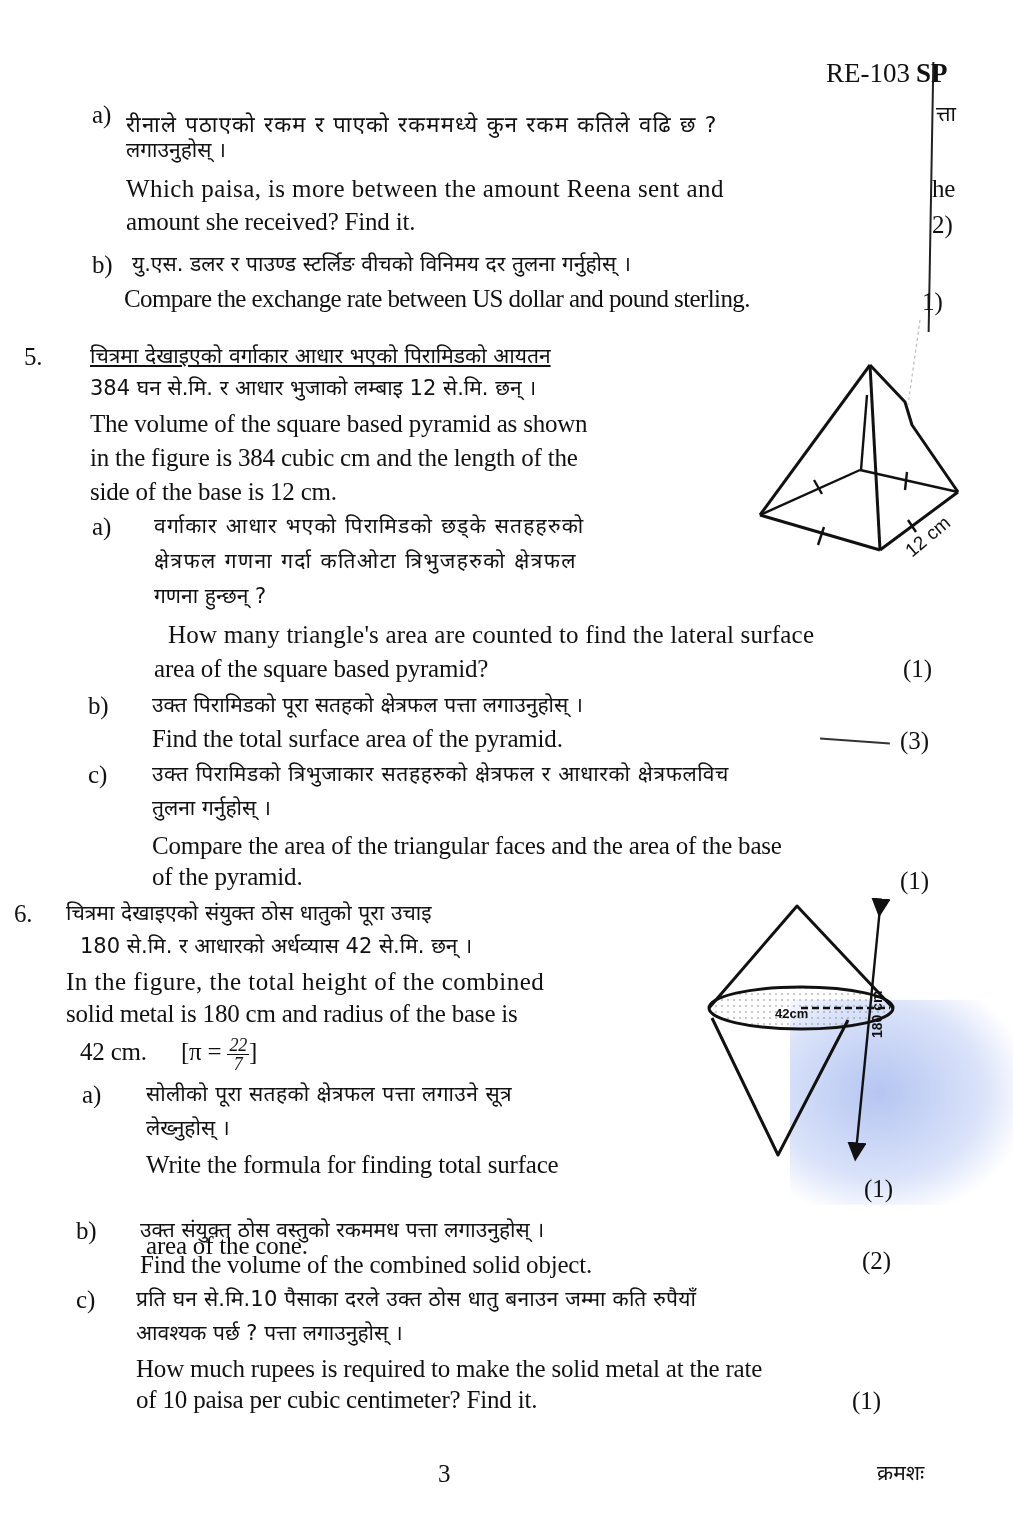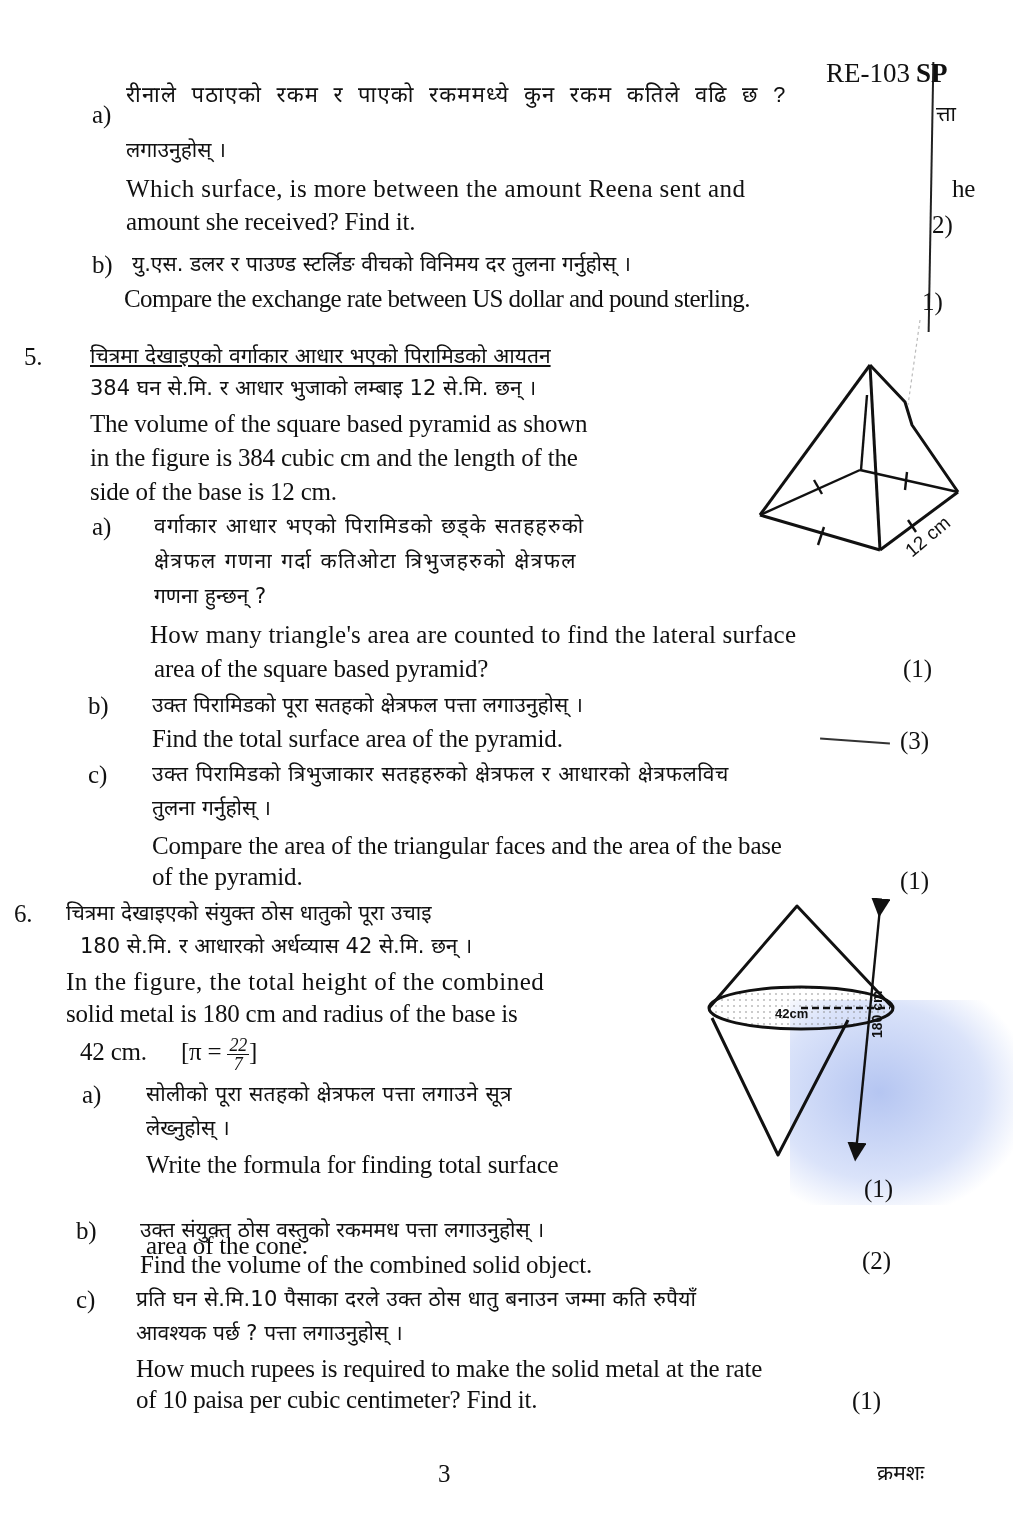--- a/index.html
+++ b/index.html
@@ -28,25 +28,25 @@
 <div class="stain"></div>
 
 <div class="penline" style="left:930px; top:62px; height:270px; transform:rotate(1deg);"></div>
 
 <div class="abs code" style="left:826px; top:58px;">
   <span>RE-103</span><span style="margin-left:6px;font-weight:bold;">SP</span>
 </div>
 
 <section>
   <div class="abs t" style="left:92px; top:98px;">a)</div>
-  <div class="abs ne" style="left:126px; top:80px; font-size:22px; letter-spacing:1.2px;font-family:Liberation Mono, monospace;">रीनाले पठाएको रकम र पाएको रकममध्ये कुन रकम कतिले वढि छ ?</div>
+  <div class="abs ne" style="left:126px; top:108px; font-size:22px; letter-spacing:1.2px;">रीनाले पठाएको रकम र पाएको रकममध्ये कुन रकम कतिले वढि छ ?</div>
   <div class="abs ne" style="left:936px; top:98px;">त्ता</div>
   <div class="abs ne" style="left:126px; top:134px;">लगाउनुहोस् ।</div>
-  <div class="abs t" style="left:126px; top:172px; letter-spacing:0.4px;">Which surface, is more between the amount Reena sent and</div>
-  <div class="abs t" style="left:932px; top:172px;padding-left:20px;">he</div>
+  <div class="abs t" style="left:126px; top:172px; letter-spacing:0.4px;">Which paisa, is more between the amount Reena sent and</div>
+  <div class="abs t" style="left:932px; top:172px;">he</div>
   <div class="abs t" style="left:126px; top:205px;">amount she received? Find it.</div>
   <div class="abs mark" style="left:932px; top:208px;">2)</div>
 
   <div class="abs t" style="left:92px; top:248px;">b)</div>
   <div class="abs ne" style="left:132px; top:248px;">यु.एस. डलर र पाउण्ड स्टर्लिङ वीचको विनिमय दर तुलना गर्नुहोस् ।</div>
   <div class="abs t" style="left:124px; top:282px; letter-spacing:-0.6px;">Compare the exchange rate between US dollar and pound sterling.</div>
   <div class="abs mark" style="left:922px; top:285px;">1)</div>
 </section>
 
 <section>
@@ -75,21 +75,21 @@
     <g stroke="#bbb" stroke-width="1.2" fill="none" stroke-dasharray="3 3">
       <line x1="180" y1="0" x2="168" y2="85"></line>
     </g>
     <text x="0" y="0" transform="translate(172,238) rotate(-40)" font-family="Liberation Sans, sans-serif" font-size="19" fill="#111">12 cm</text>
   </svg>
 
   <div class="abs t" style="left:92px; top:510px;">a)</div>
   <div class="abs ne" style="left:154px; top:510px; letter-spacing:1.2px;">वर्गाकार आधार भएको पिरामिडको छड्के सतहहरुको</div>
   <div class="abs ne" style="left:154px; top:545px; letter-spacing:1.4px;">क्षेत्रफल गणना गर्दा कतिओटा त्रिभुजहरुको क्षेत्रफल</div>
   <div class="abs ne" style="left:154px; top:580px;">गणना हुन्छन् ?</div>
-  <div class="abs t" style="left:150px; top:618px; letter-spacing:0.2px;">How many triangle's area are counted to find the lateral surface</div>
+  <div class="abs t" style="left:168px; top:618px; letter-spacing:0.2px;">How many triangle's area are counted to find the lateral surface</div>
   <div class="abs t" style="left:154px; top:652px;">area of the square based pyramid?</div>
   <div class="abs mark" style="left:903px; top:652px;">(1)</div>
 
   <div class="abs t" style="left:88px; top:689px;">b)</div>
   <div class="abs ne" style="left:152px; top:689px;">उक्त पिरामिडको पूरा सतहको क्षेत्रफल पत्ता लगाउनुहोस् ।</div>
   <div class="abs t" style="left:152px; top:722px;">Find the total surface area of the pyramid.</div>
   <div class="abs mark" style="left:900px; top:724px;">(3)</div>
   <div class="abs" style="left:820px; top:740px; width:70px; height:2px; background:#333; transform:rotate(4deg);"></div>
 
   <div class="abs t" style="left:88px; top:758px;">c)</div>

